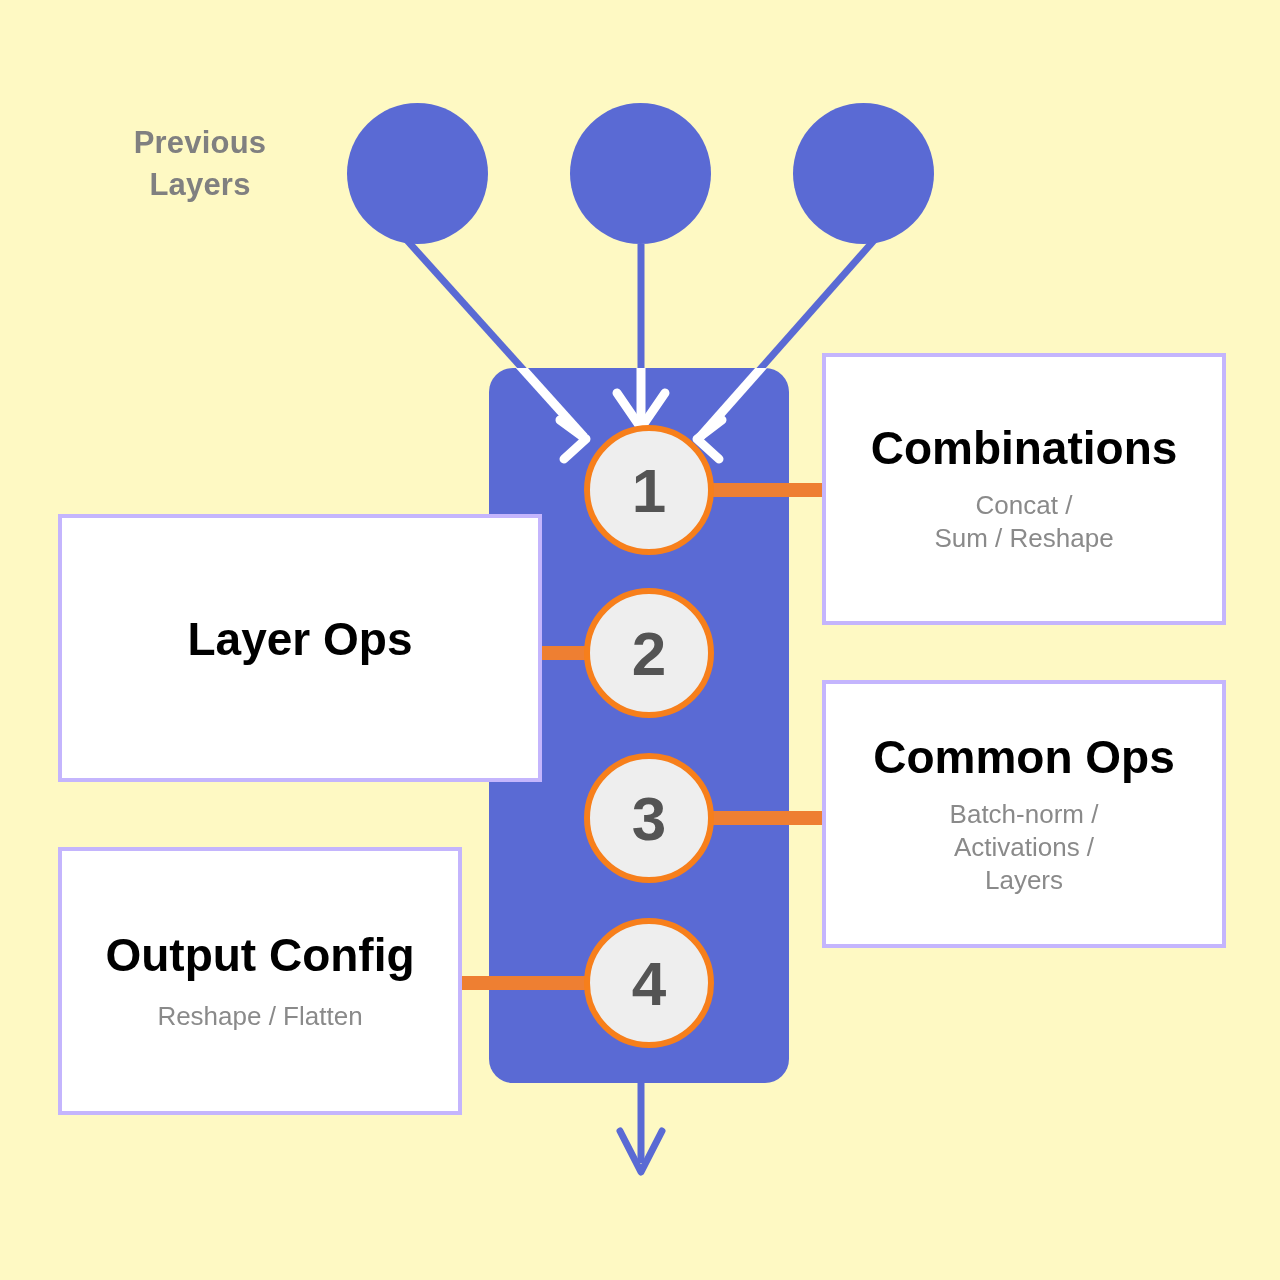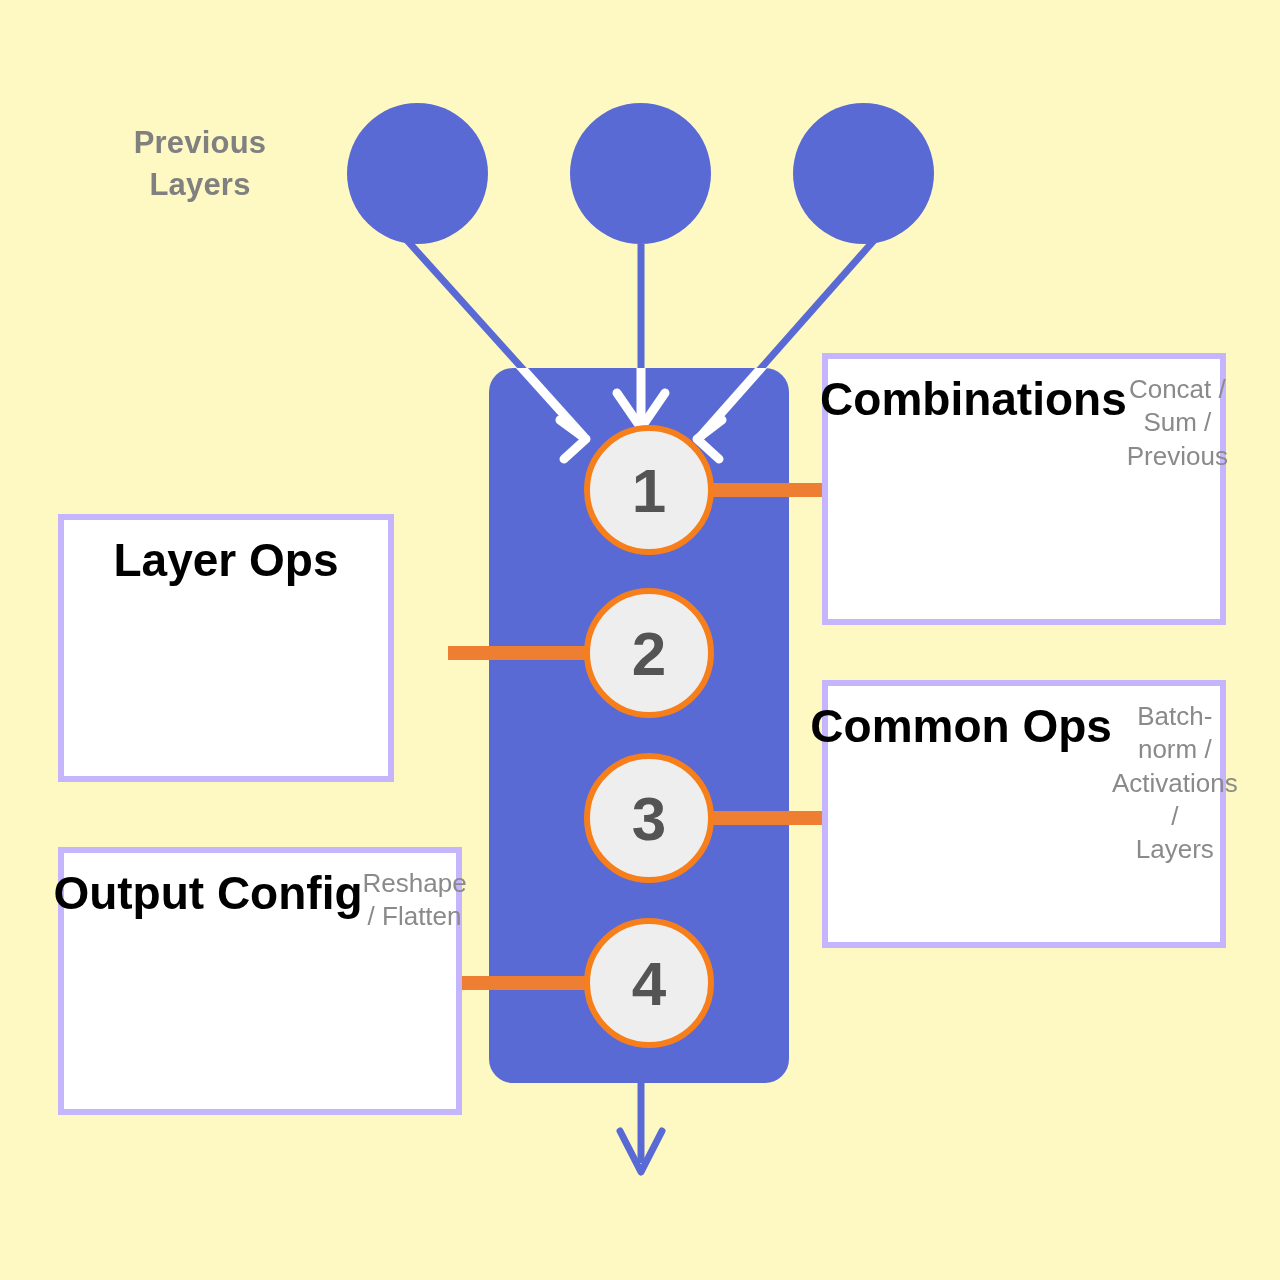--- a/index.html
+++ b/index.html
@@ -100,44 +100,45 @@
     font-weight: bold;
   }
   #step-node-1 { left: 584px; top: 425px; }
   #step-node-2 { left: 584px; top: 588px; }
   #step-node-3 { left: 584px; top: 753px; }
   #step-node-4 { left: 584px; top: 918px; }
 
   
   .info-card {
     position: absolute;
-    border: 6px solid #c4b5fd;
+    border: 4px solid #c4b5fd;
     background: #ffffff;
     box-sizing: border-box;
     text-align: center;
-    padding: 14px 16px;
+    padding: 26px 16px;
     display: flex;
+    flex-direction: column;
     justify-content: center;
   }
   .card-title {
     color: #000000;
     font-weight: bold;
     font-size: 46px;
     line-height: 1.15;
     margin-bottom: 14px;
     white-space: nowrap;
   }
   .card-body {
     color: #8a8a8a;
     font-size: 26px;
     line-height: 1.28;
   }
   #card-combinations  { left: 822px; top: 353px; width: 404px; height: 272px; }
   #card-common-ops    { left: 822px; top: 680px; width: 404px; height: 268px; justify-content: center; }
-  #card-layer-ops     { left: 58px;  top: 514px; width: 336px; height: 268px; }
+  #card-layer-ops     { left: 58px;  top: 514px; width: 484px; height: 268px; }
   #card-output-config { left: 58px;  top: 847px; width: 404px; height: 268px; justify-content: center; }
   #card-layer-ops .card-title,
   #card-output-config .card-title { margin-bottom: 18px; }
 </style>
 </head>
 <body>
 
 <div id="canvas">
 
   <svg id="edge-layer" viewBox="0 0 1280 1280">
@@ -190,21 +191,21 @@
 
   <div class="step-node" id="step-node-1">1</div>
   <div class="step-node" id="step-node-2">2</div>
   <div class="step-node" id="step-node-3">3</div>
   <div class="step-node" id="step-node-4">4</div>
 
   <div class="info-card" id="card-combinations">
     <div class="card-title">Combinations</div>
     <div class="card-body">
       <div>Concat /</div>
-      <div>Sum / Previous</div>
+      <div>Sum / Reshape</div>
     </div>
   </div>
 
   <div class="info-card" id="card-common-ops">
     <div class="card-title">Common Ops</div>
     <div class="card-body">
       <div>Batch-norm /</div>
       <div>Activations /</div>
       <div>Layers</div>
     </div>

